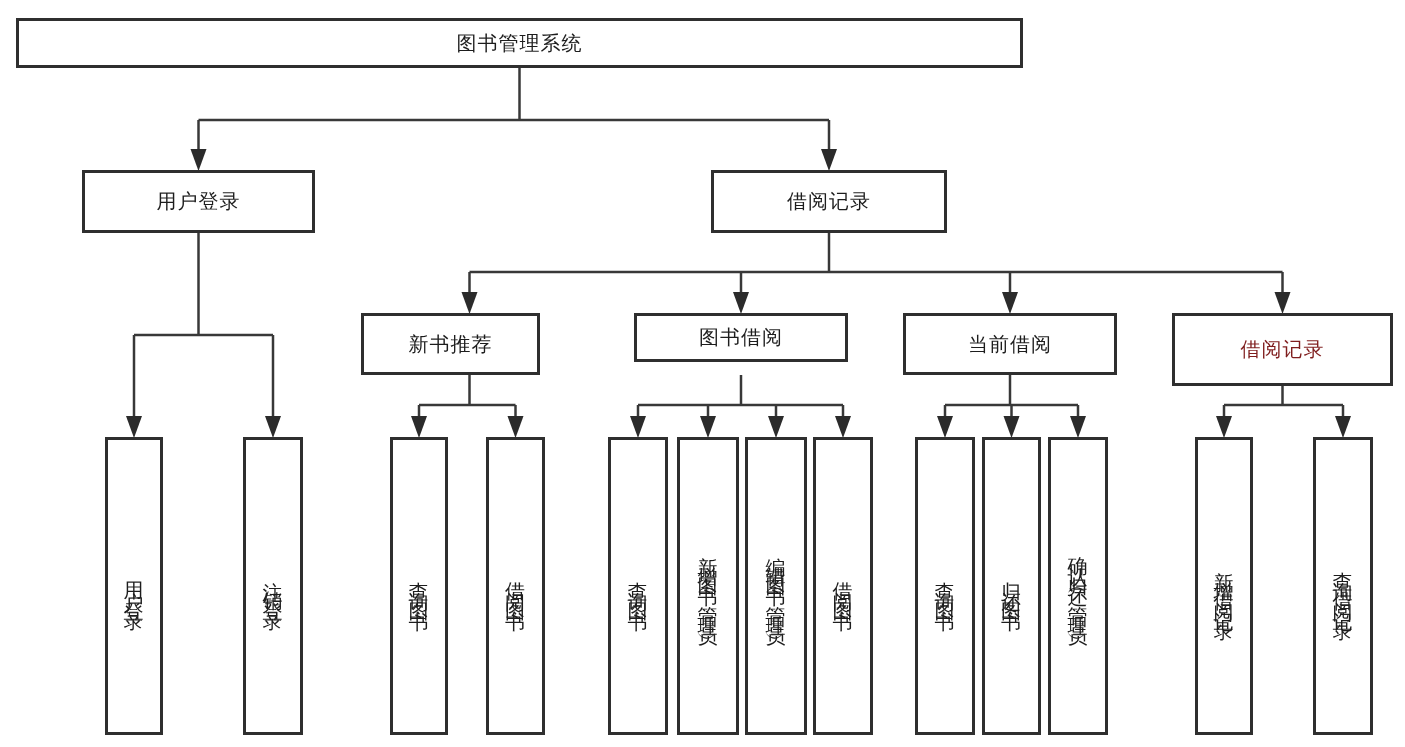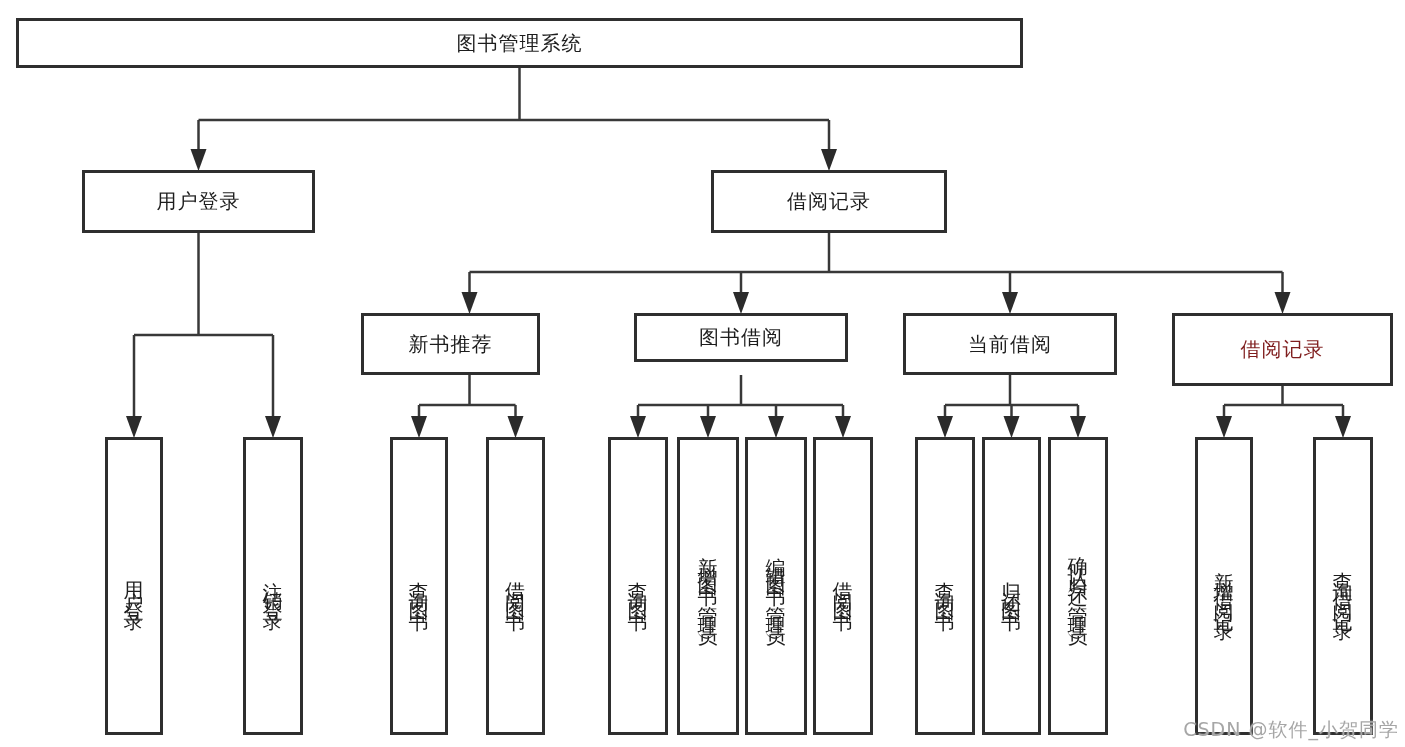--- a/index.html
+++ b/index.html
@@ -168,14 +168,13 @@
       <div class="node vertical" style="left: 1048px; top: 437px; width: 60px; height: 298px; border-color: rgb(47, 47, 47); color: rgb(29, 29, 29);">
         <span class="lbl">确认归还（管理员）</span>
       </div>
       <div class="node vertical" style="left: 1195px; top: 437px; width: 58px; height: 298px; border-color: rgb(47, 47, 47); color: rgb(29, 29, 29);">
         <span class="lbl">新增借阅记录</span>
       </div>
       <div class="node vertical" style="left: 1313px; top: 437px; width: 60px; height: 298px; border-color: rgb(47, 47, 47); color: rgb(29, 29, 29);">
         <span class="lbl">查询借阅记录</span>
       </div>
     </div>
-  <div id="watermark" style="color: rgb(166, 166, 166);">CSDN @软件_小贺同学</div>
 </div>
 
 </body></html>

